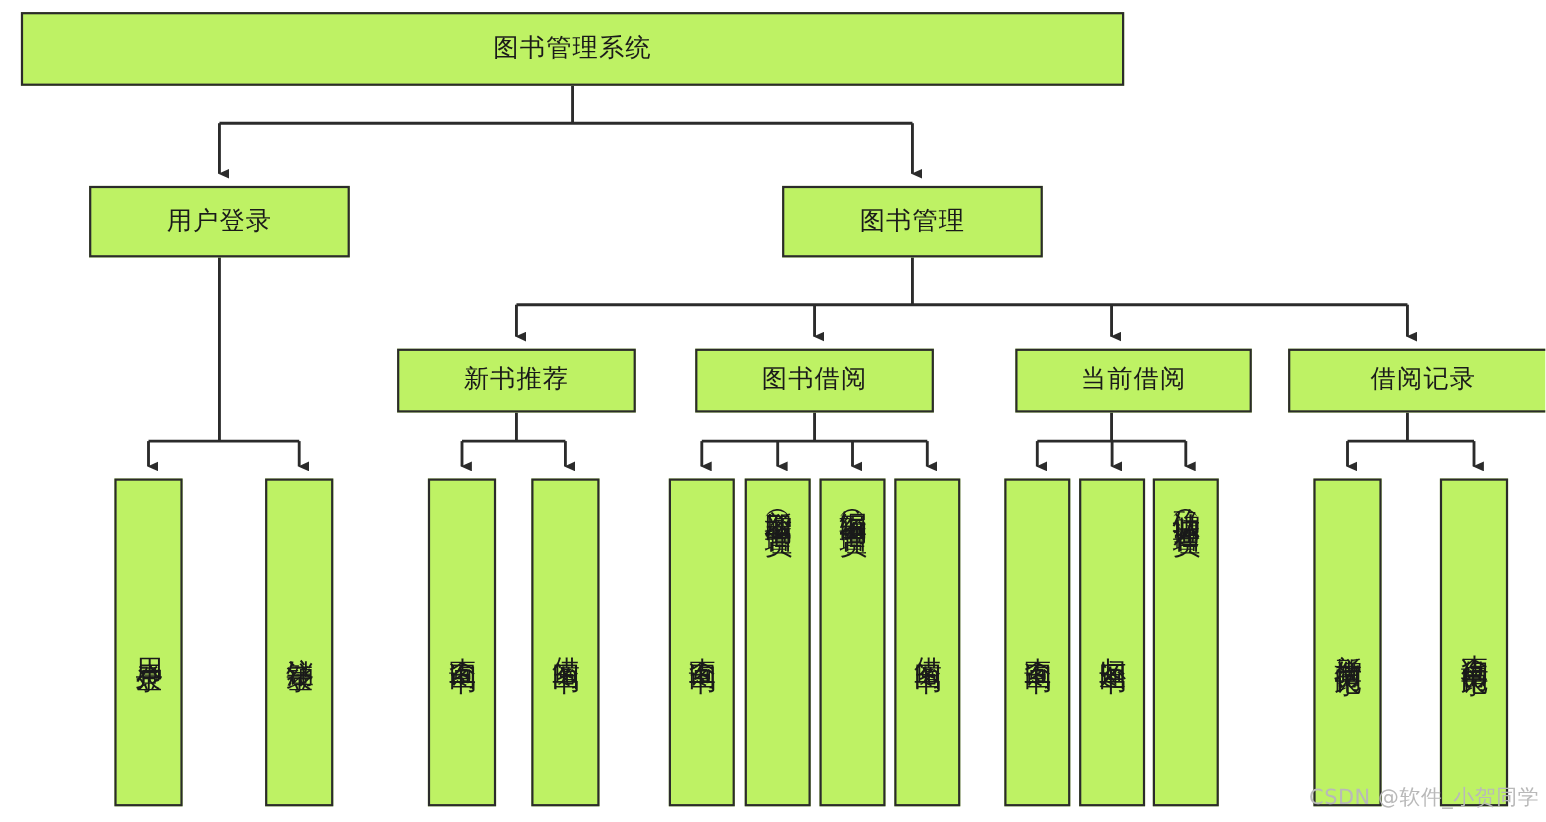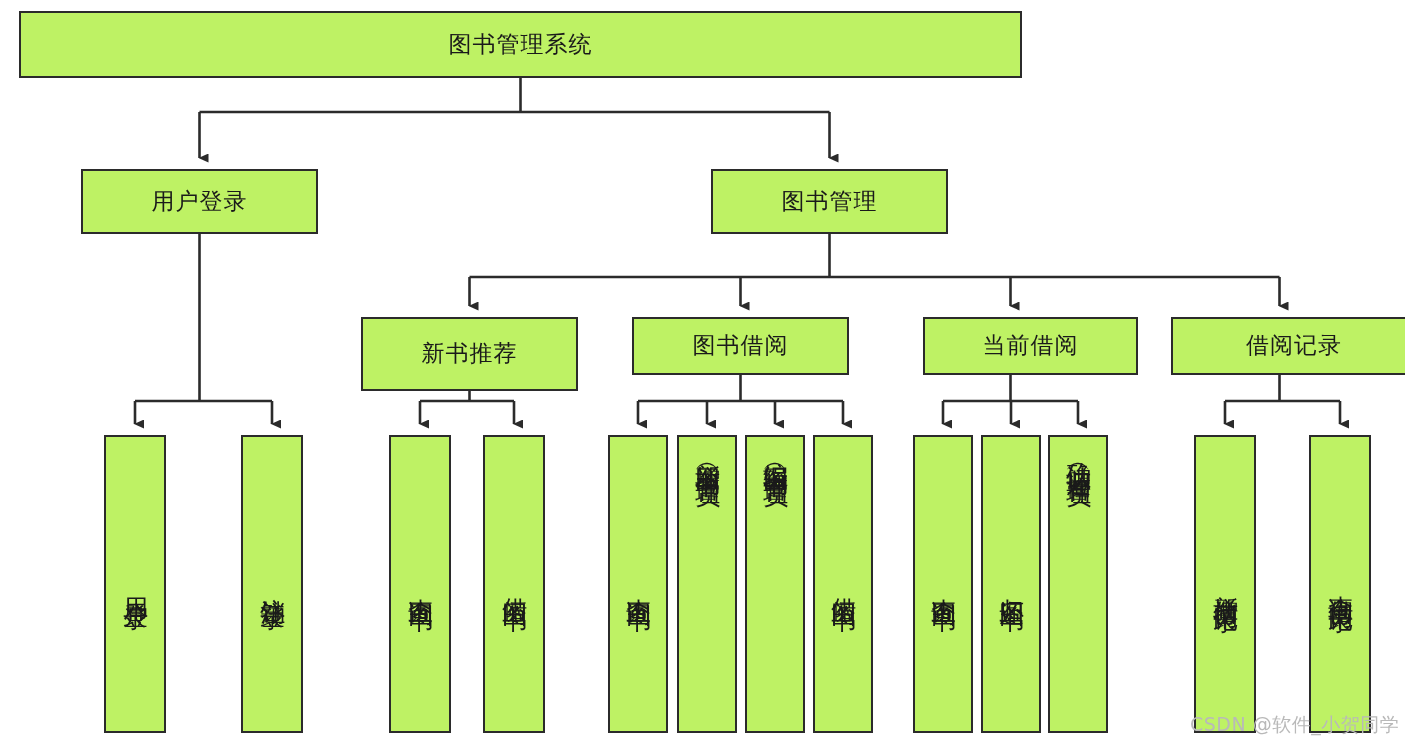--- a/index.html
+++ b/index.html
@@ -113,21 +113,21 @@
   <div id="node-layer">
       <div class="node node-h" style="left: 19px; top: 11px; width: 1003px; height: 67px;">
         <span>图书管理系统</span>
       </div>
       <div class="node node-h" style="left: 81px; top: 169px; width: 237px; height: 65px;">
         <span>用户登录</span>
       </div>
       <div class="node node-h" style="left: 711px; top: 169px; width: 237px; height: 65px;">
         <span>图书管理</span>
       </div>
-      <div class="node node-h" style="left: 361px; top: 317px; width: 217px; height: 74px;">
+      <div class="node node-h" style="left: 361px; top: 317px; width: 217px; height: 58px;">
         <span>新书推荐</span>
       </div>
       <div class="node node-h" style="left: 632px; top: 317px; width: 217px; height: 58px;">
         <span>图书借阅</span>
       </div>
       <div class="node node-h" style="left: 903px; top: 317px; width: 215px; height: 58px; margin-left: 20px;">
         <span>当前借阅</span>
       </div>
       <div class="node node-h" style="left: 1171px; top: 317px; width: 246px; height: 58px;">
         <span>借阅记录</span>

